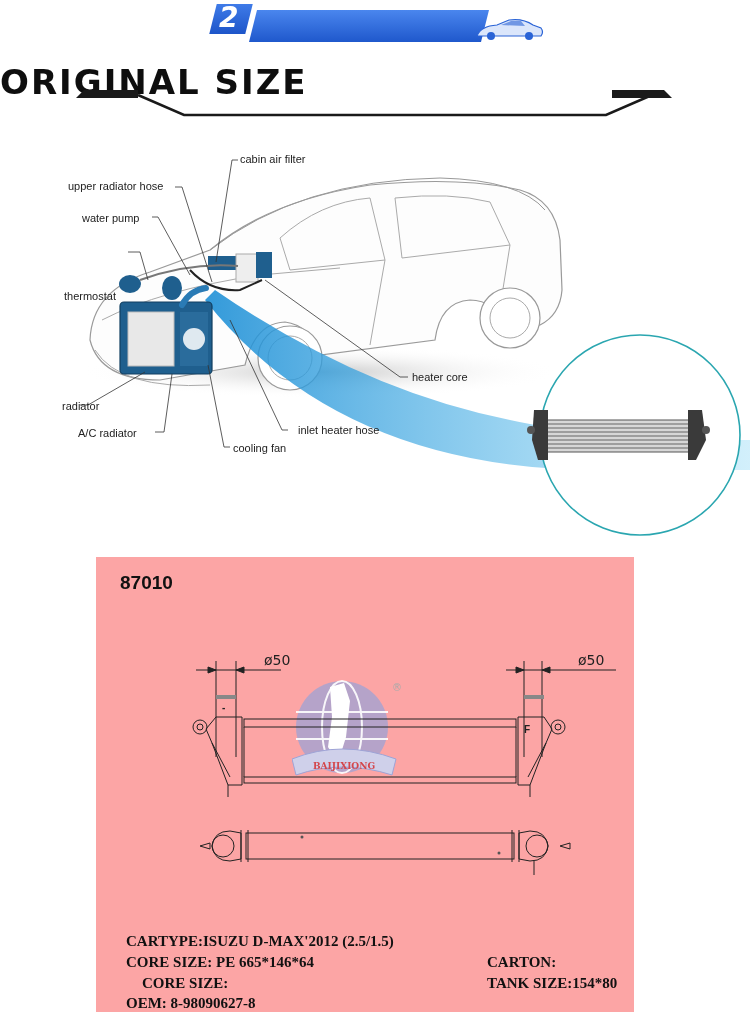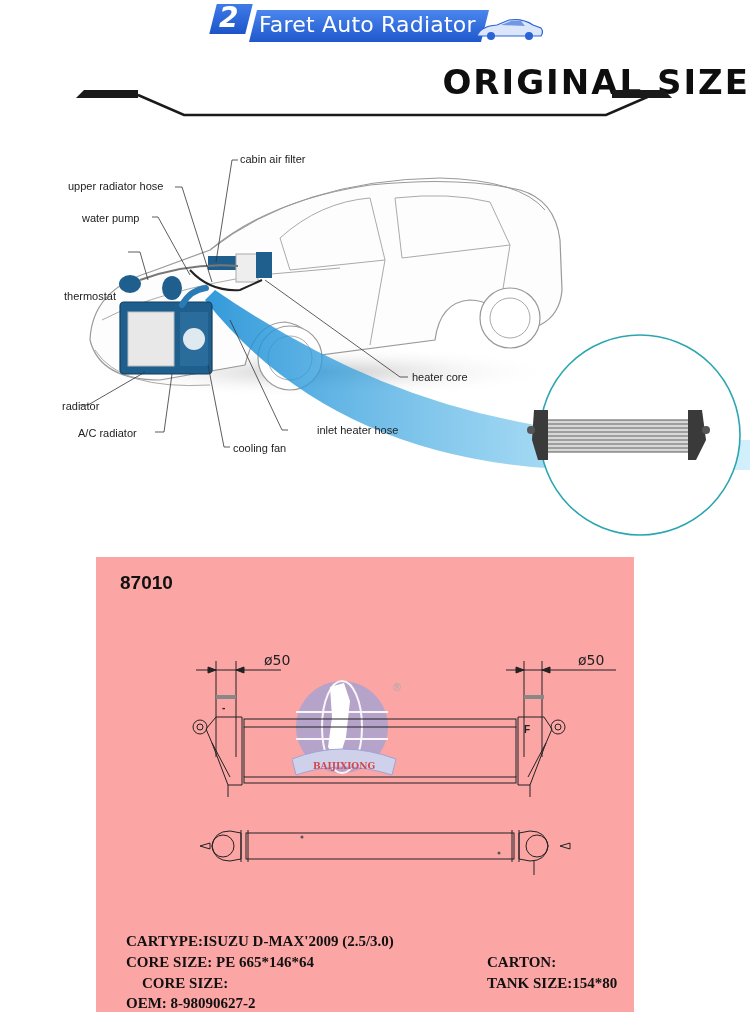--- a/index.html
+++ b/index.html
@@ -14,21 +14,21 @@
   #banner .num { position: absolute; left: 6px; top: -1px; color: #fff; font-size: 28px;
     font-weight: bold; font-style: italic; font-family: "DejaVu Sans", sans-serif; }
   #banner .title-box { position: absolute; left: 40px; top: 8px; width: 232px; height: 32px;
     background: linear-gradient(180deg,#4a86ee,#1f58cc); transform: skewX(-14deg); }
   #banner .title { position: absolute; left: 46px; top: 10px; color: #fff; font-size: 22px;
     font-family: "DejaVu Sans", sans-serif; letter-spacing: 0.2px; }
   #banner .car-icon { position: absolute; left: 262px; top: 14px; width: 70px; height: 26px; }
 
   
   #heading { left: 0; top: 58px; width: 750px; height: 70px; }
-  #heading .text { position: absolute; left: 0; width: 750px; top: 4px; text-align: right;
+  #heading .text { position: absolute; left: 0; width: 750px; top: 4px; text-align: left;
     font-size: 34px; font-weight: 900; letter-spacing: 2px; color: #0e0e0e;
     font-family: "DejaVu Sans", sans-serif; }
 
   
   #car-diagram { left: 40px; top: 140px; width: 710px; height: 410px; }
   .callout { position: absolute; font-size: 11px; color: #222; white-space: nowrap; }
 
   
   #product-panel { left: 96px; top: 557px; width: 538px; height: 462px; background: #fca5a5; }
   #part-no { position: absolute; left: 24px; top: 15px; font-size: 19px; font-weight: bold;
@@ -37,21 +37,20 @@
     font-family: "Liberation Serif", serif; font-weight: bold; font-size: 15px; color: #111; }
   .spec { position: absolute; white-space: nowrap; }
 </style>
 </head>
 <body>
 
 <div id="banner" class="abs">
   <div class="num-box"></div>
   <span class="num">2</span>
   <div class="title-box"></div>
-  <span class="title">Faret Auto Radiator</span>
   <svg class="car-icon" viewBox="0 0 70 26">
     <path d="M2 20 Q6 10 22 9 L34 4 Q48 2 58 9 L66 12 Q69 16 66 20 Z" fill="#dbe6fb" stroke="#2a63d6" stroke-width="1.2"></path>
     <circle cx="16" cy="20" r="4" fill="#2a63d6"></circle>
     <circle cx="54" cy="20" r="4" fill="#2a63d6"></circle>
     <path d="M26 9 L36 5 L46 5 L50 10 Z" fill="#2a63d6" opacity="0.6"></path>
   </svg>
 </div>
 
 <div id="heading" class="abs">
   <div class="text">ORIGINAL SIZE</div>
@@ -145,21 +144,21 @@
     </g>
   </svg>
 
   <span class="callout" style="left:200px;top:13px;">cabin air filter</span>
   <span class="callout" style="left:28px;top:40px;">upper radiator hose</span>
   <span class="callout" style="left:42px;top:72px;text-align:right;">water pump</span>
   <span class="callout" style="left:24px;top:106px;margin-top:44px;">thermostat</span>
   <span class="callout" style="left:372px;top:231px;">heater core</span>
   <span class="callout" style="left:22px;top:260px;">radiator</span>
   <span class="callout" style="left:38px;top:287px;">A/C radiator</span>
-  <span class="callout" style="left:258px;top:284px;margin-left:19px;">inlet heater hose</span>
+  <span class="callout" style="left:258px;top:284px;">inlet heater hose</span>
   <span class="callout" style="left:193px;top:302px;">cooling fan</span>
 </div>
 
 <div id="product-panel" class="abs">
   <div id="part-no">87010</div>
 
   <svg style="position:absolute;left:196px;top:120px;" width="110" height="110" viewBox="0 0 110 110">
     <circle cx="50" cy="50" r="46" fill="#9ea3d6" opacity="0.75"></circle>
     <g stroke="#fff" stroke-width="2" fill="none" opacity="0.9">
       <ellipse cx="50" cy="50" rx="20" ry="46"></ellipse>
@@ -223,20 +222,20 @@
     </g>
     <circle cx="206" cy="190" r="1.5" fill="#555"></circle>
     <circle cx="403" cy="206" r="1.5" fill="#555"></circle>
     <text x="168" y="18" font-size="14" fill="#222" font-family="DejaVu Sans, sans-serif">ø50</text>
     <text x="482" y="18" font-size="14" fill="#222" font-family="DejaVu Sans, sans-serif">ø50</text>
     <text x="126" y="64" font-size="10" font-weight="bold" fill="#222">-</text>
     <text x="428" y="86" font-size="10" font-weight="bold" fill="#222">F</text>
   </svg>
 
   <div id="spec-block">
-    <span class="spec" style="left:0;top:0;">CARTYPE:ISUZU D-MAX'2009 (2.5/3.0)</span>
+    <span class="spec" style="left:0;top:0;">CARTYPE:ISUZU D-MAX'2012 (2.5/1.5)</span>
     <span class="spec" style="left:0;top:21px;">CORE SIZE: PE 665*146*64</span>
     <span class="spec" style="left:0;top:42px;margin-left:16px;">CORE SIZE:</span>
-    <span class="spec" style="left:0;top:62px;">OEM: 8-98090627-2</span>
+    <span class="spec" style="left:0;top:62px;">OEM: 8-98090627-8</span>
     <span class="spec" style="left:361px;top:21px;">CARTON:</span>
     <span class="spec" style="left:361px;top:42px;">TANK SIZE:154*80</span>
   </div>
 </div>
 
 </body></html>

